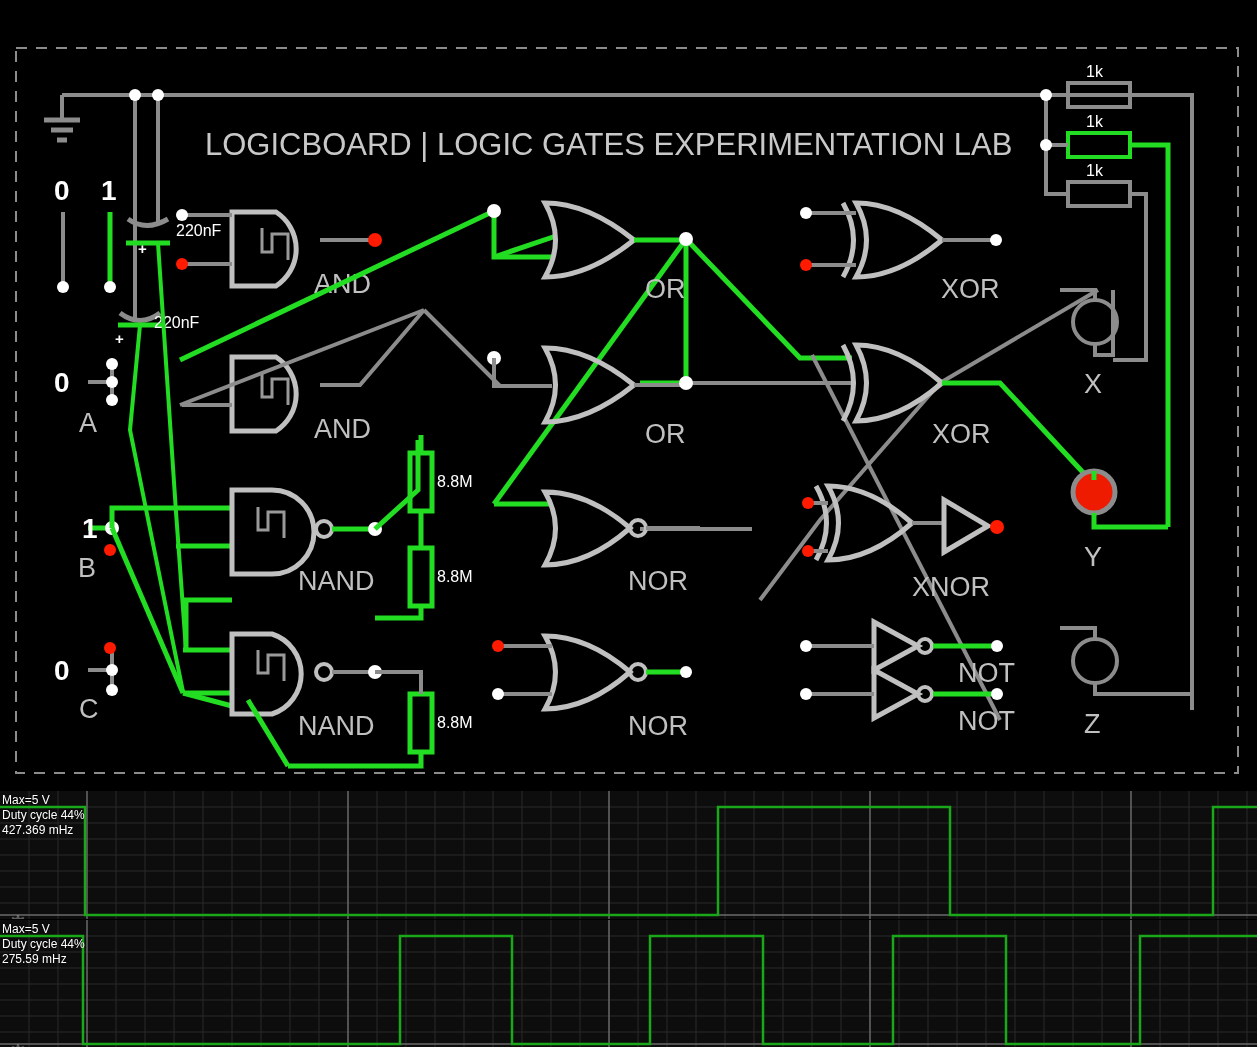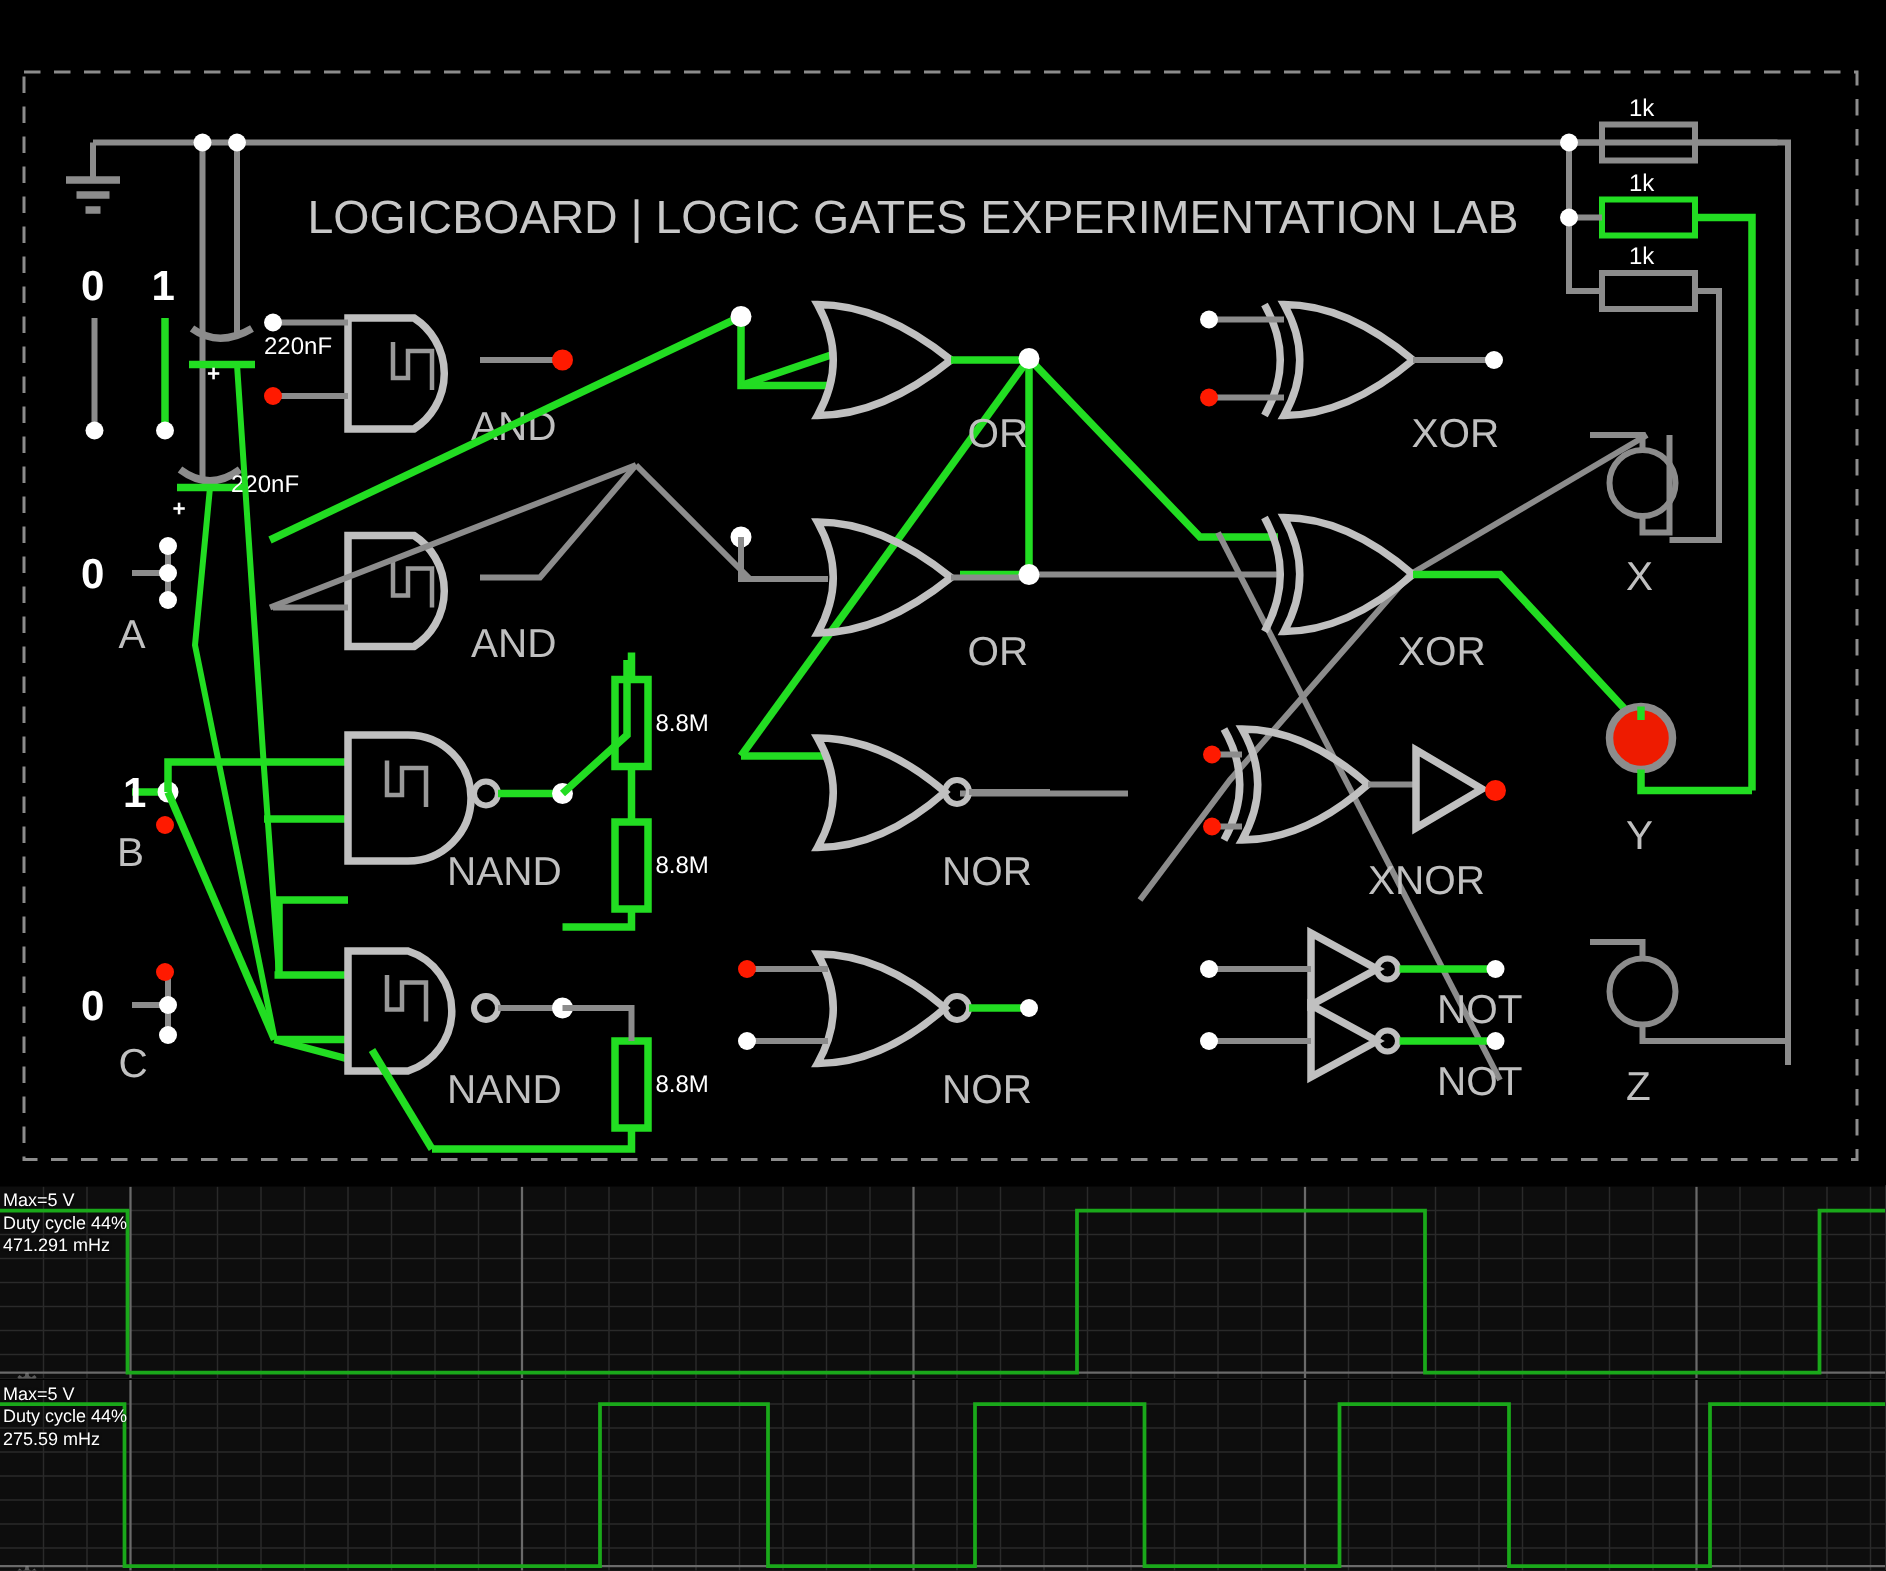--- a/index.html
+++ b/index.html
@@ -1,20 +1,20 @@
 <!DOCTYPE html>
 <html><head>
 <meta charset="utf-8">
 <style>
   html,body{margin:0;padding:0;background:#000;}
   body{width:1257px;height:1047px;overflow:hidden;
        font-family:"Liberation Sans",sans-serif;}
   #app{position:relative;width:1257px;height:1047px;background:#000;}
   #circuit-area{position:absolute;left:0;top:0;width:1257px;height:790px;background:#000;}
-  #scope-stack{position:absolute;left:0;top:790px;width:1257px;height:257px;background:#e5e5e5;}
+  #scope-stack{position:absolute;left:0;top:790px;width:1257px;height:257px;background:#1d4ed8;}
   .scope{position:relative;width:1257px;height:128px;background:#0d0d0d;overflow:hidden;
          border-top:1px solid #000;}
   .scope .readout{position:absolute;left:2px;top:2px;z-index:5;color:#fff;
         font-size:12px;line-height:15px;font-family:"Liberation Sans",sans-serif;
         text-shadow:0 0 2px #000;pointer-events:none;}
   .scope .gear{position:absolute;left:8px;bottom:4px;z-index:5;opacity:.55;}
   .scope svg{position:absolute;left:0;top:0;}
   .lbl{fill:#c8c8c8;font-family:"Liberation Sans",sans-serif;}
   .gatelabel{font-size:27px;fill:#c0c0c0;}
   .complabel{font-size:16px;fill:#ffffff;}
@@ -388,21 +388,21 @@
           <line x1="609" y1="0" x2="609" y2="128"></line>
             <line x1="870" y1="0" x2="870" y2="128"></line>
           <line x1="1131" y1="0" x2="1131" y2="128"></line>
           <line x1="0" y1="124" x2="1257" y2="124"></line>
         </g>
         <polyline fill="none" stroke="#1aa81a" stroke-width="2.5" points="0,16 85,16 85,124 718,124 718,16 950,16 950,124 1213,124 1213,16 1257,16"></polyline>
       </svg>
       <div class="readout">
         <div>Max=5 V</div>
         <div>Duty cycle 44%</div>
-        <div>471.291 mHz</div>
+        <div>427.369 mHz</div>
       </div>
       <div class="gear">
         <svg width="20" height="20" viewBox="0 0 20 20">
           <path fill="#999" d="M10 6.3a3.7 3.7 0 1 0 0 7.4 3.7 3.7 0 0 0 0-7.4zm0 5.6a1.9 1.9 0 1 1 0-3.8 1.9 1.9 0 0 1 0 3.8z"></path>
           <path fill="#999" d="M9 0h2l.4 2.4 1.6.7 2-1.4 1.4 1.4-1.4 2 .7 1.6L18 7v2l-2.3.4-.7 1.6 1.4 2-1.4 1.4-2-1.4-1.6.7L11 16H9l-.4-2.3-1.6-.7-2 1.4L3.6 13l1.4-2-.7-1.6L2 9V7l2.3-.3.7-1.6-1.4-2L5 1.7l2 1.4 1.6-.7z"></path>
         </svg>
       </div>
     </div>
 
     <div class="scope">

